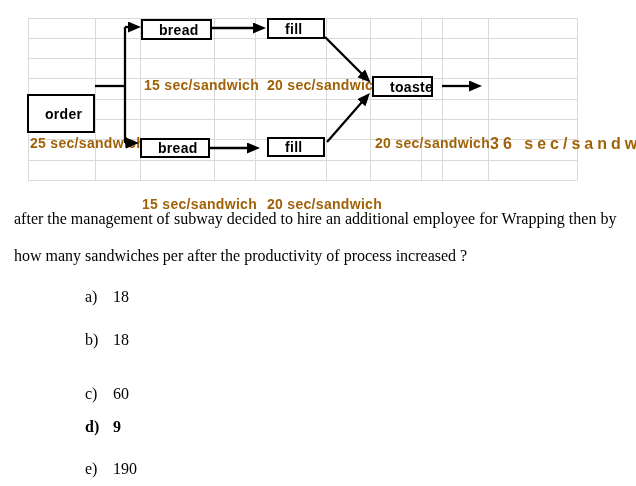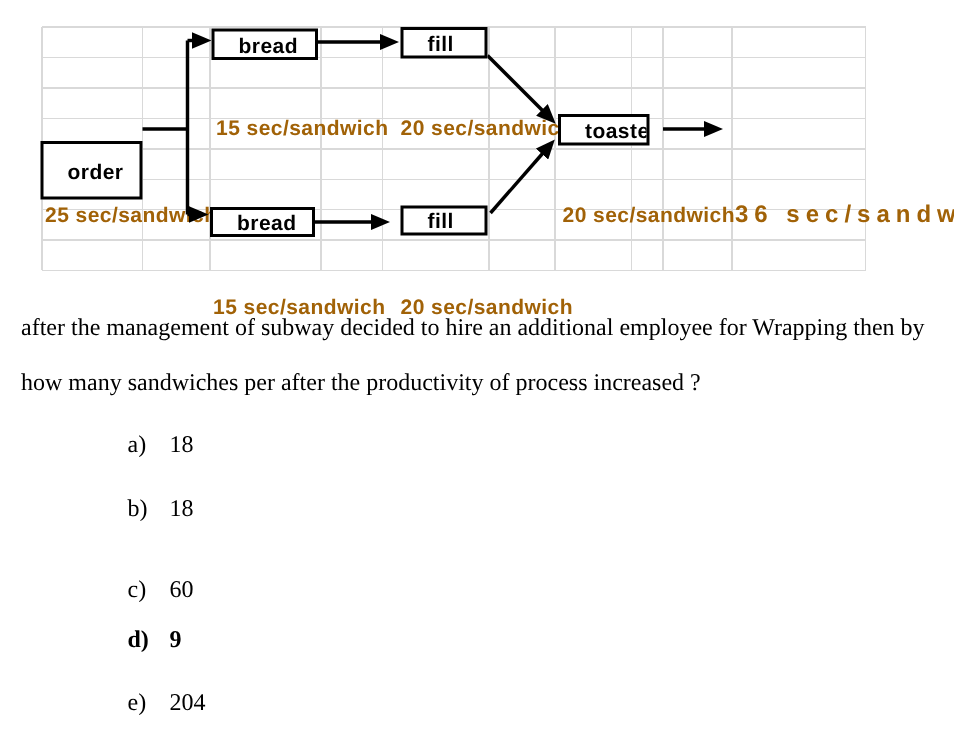--- a/index.html
+++ b/index.html
@@ -108,14 +108,14 @@
 <div class="option opt-b">
   <span class="letter">b)</span><span class="value">18</span>
 </div>
 <div class="option opt-c">
   <span class="letter">c)</span><span class="value">60</span>
 </div>
 <div class="option opt-d">
   <span class="letter">d)</span><span class="value">9</span>
 </div>
 <div class="option opt-e">
-  <span class="letter">e)</span><span class="value">204</span>
+  <span class="letter">e)</span><span class="value">190</span>
 </div>
 
 </body></html>

